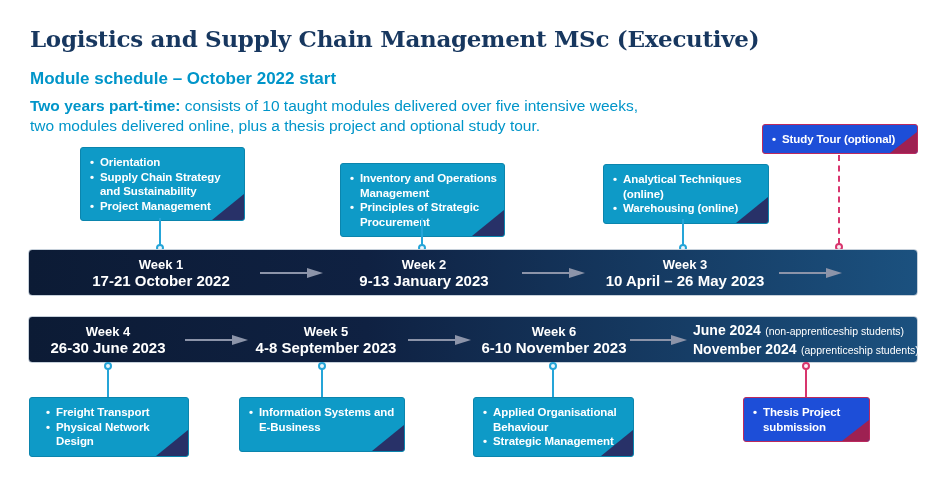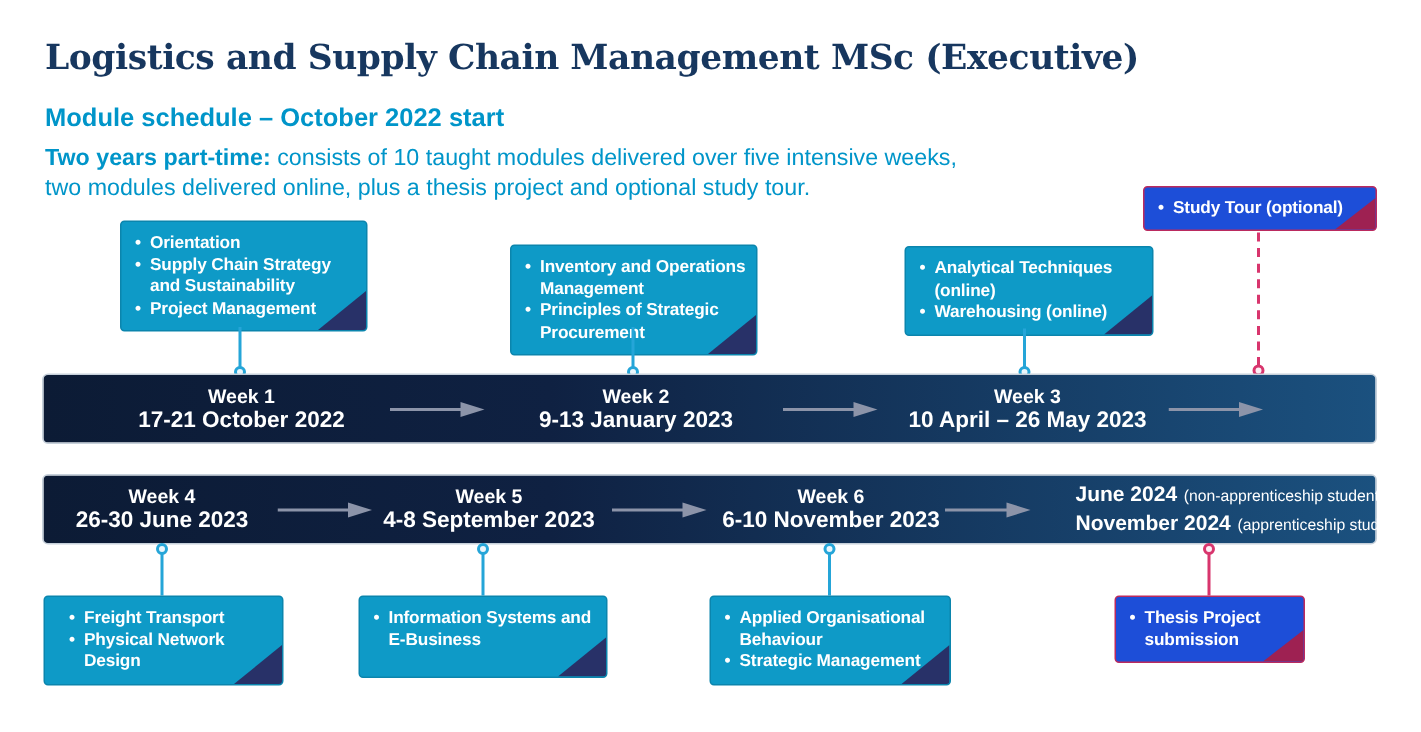--- a/index.html
+++ b/index.html
@@ -34,21 +34,21 @@
        background:#eaf6fc;border:2px solid #25a5d8;}
   .dot.pink{border-color:#d8356d;background:#fdeef4;}
 
   
   .bar{position:absolute;left:28px;width:890px;height:47px;border-radius:4px;
        background:linear-gradient(90deg,#0c1b35 0%,#0f2142 38%,#1b517f 100%);
        border:1px solid #c6d0da;box-sizing:border-box;color:#ffffff;text-decoration:underline;}
   .week{position:absolute;top:50%;transform:translate(-50%,-50%);text-align:center;white-space:nowrap;}
   .week .wl{font-size:13px;font-weight:700;line-height:15px;}
   .week .wd{font-size:15px;font-weight:700;line-height:18px;}
-  .completion{position:absolute;top:50%;transform:translateY(-50%);white-space:nowrap;line-height:17px;margin-left:24px;}
+  .completion{position:absolute;top:50%;transform:translateY(-50%);white-space:nowrap;line-height:17px;}
   .completion .cb{font-size:14px;font-weight:700;}
   .completion .cn{font-size:10.5px;font-weight:400;}
   .arrow{position:absolute;top:50%;transform:translate(-50%,-50%);}
 </style>
 </head>
 <body>
 
 <div id="canvas">
 
   <h1 class="title">Logistics and Supply Chain Management MSc (Executive)</h1>

